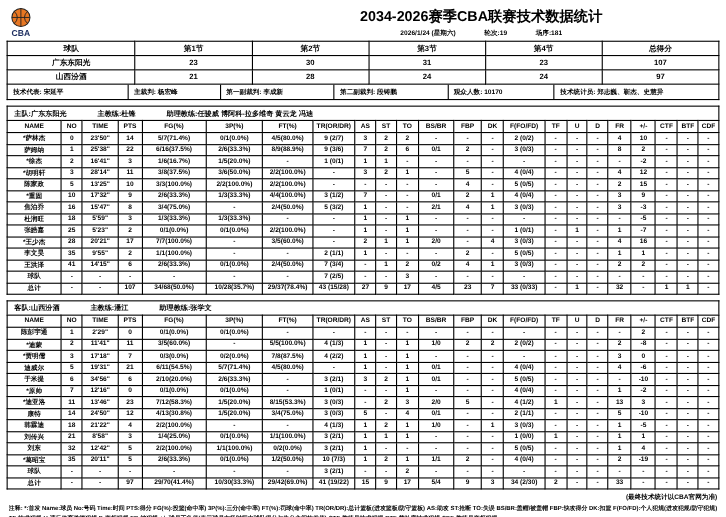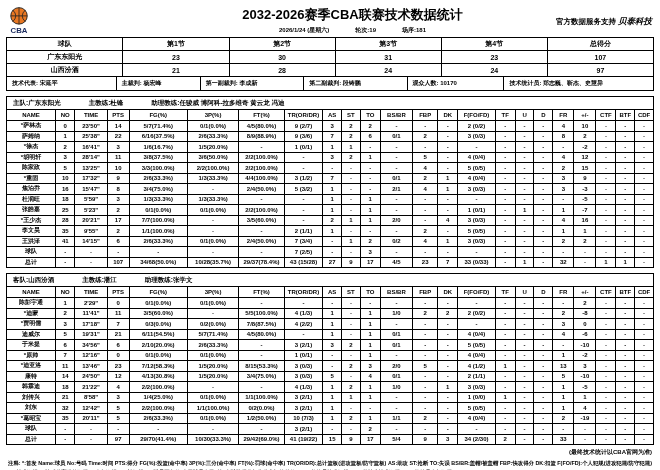--- a/index.html
+++ b/index.html
@@ -38,30 +38,26 @@
 
   <div class="topbar">
     <div class="brand">
       <svg class="logo" viewBox="0 0 24 30">
         <circle cx="12" cy="10.5" r="9" fill="#e87722" stroke="#222" stroke-width="1"></circle>
         <path d="M3.2 10.5 H20.8 M12 1.6 V19.4 M5 4 Q12 10.5 5 17 M19 4 Q12 10.5 19 17" fill="none" stroke="#222" stroke-width="0.9"></path>
         <text x="12" y="29" text-anchor="middle" font-size="8.5" font-weight="bold" fill="#1a2b5e" font-family="Liberation Sans, sans-serif">CBA</text>
       </svg>
     </div>
     <div class="titleblock">
-      <div class="title">2032-2026赛季CBA联赛技术数据统计</div>
+      <div class="title">2034-2026赛季CBA联赛技术数据统计</div>
       <div class="subline">
         <span>2026/1/24 (星期六)</span>
         <span>轮次:19</span>
         <span>场序:181</span>
       </div>
-    </div>
-    <div class="support">
-      <span>官方数据服务支持</span>
-      <span class="brandname">贝泰科技</span>
     </div>
   </div>
 
   <table class="score" id="score-table">
     <colgroup>
       <col style="width:18%">
         <col style="width:16.4%">
         <col style="width:16.4%">
       <col style="width:16.4%">
         <col style="width:16.4%">

